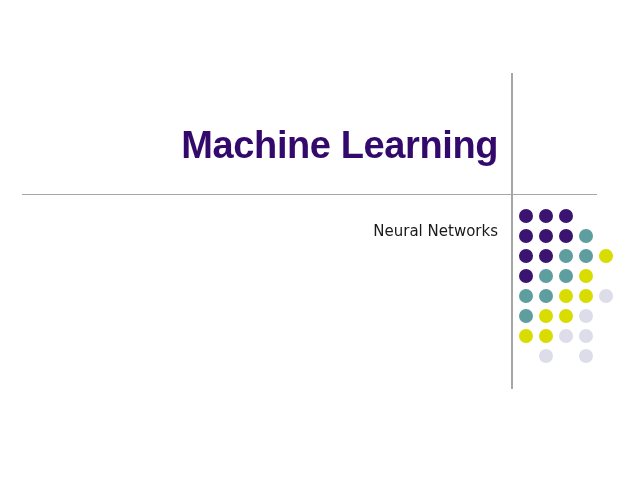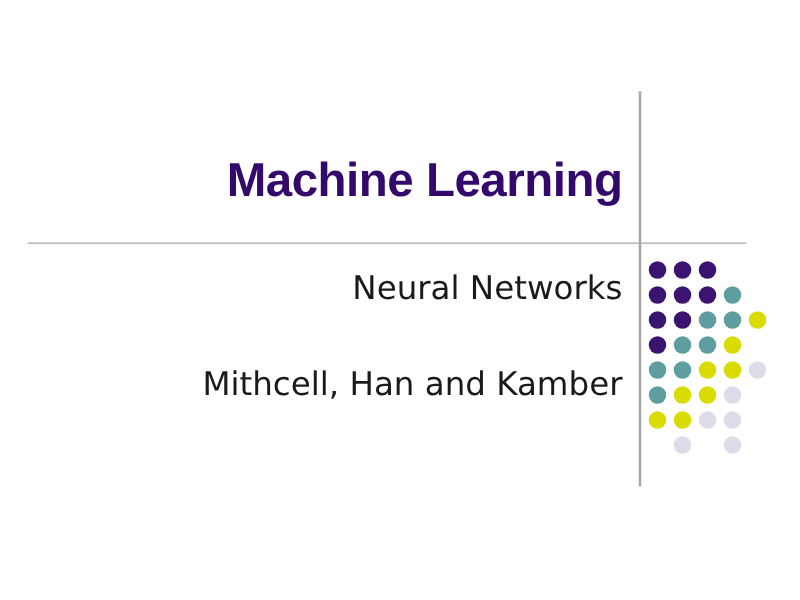--- a/index.html
+++ b/index.html
@@ -61,21 +61,21 @@
   .subtitle-block {
     position: absolute;
     left: 60px;
     top: 215px;
     width: 438px;
     text-align: right;
   }
   .subtitle-line {
     margin: 0;
     font-family: "DejaVu Sans", sans-serif;
-    font-size: 26px;
+    font-size: 15px;
     font-weight: normal;
     color: #1a1a1a;
     line-height: 32px;
     white-space: nowrap;
   }
   .subtitle-gap {
     height: 45px;
   }
 
   
@@ -101,21 +101,20 @@
   <div class="h-rule"></div>
   <div class="v-rule"></div>
 
   <div class="title-block">
     <h1 class="title">Machine Learning</h1>
   </div>
 
   <div class="subtitle-block">
     <p class="subtitle-line">Neural Networks</p>
     <div class="subtitle-gap"></div>
-    <p class="subtitle-line">Mithcell, Han and Kamber</p>
   </div>
 
   <div class="dot-grid" id="dot-grid">
       <div class="dot" style="left: 0px; top: 0px; width: 14px; height: 14px; background: rgb(59, 19, 112);"></div>
       <div class="dot" style="left: 20px; top: 0px; width: 14px; height: 14px; background: rgb(59, 19, 112);"></div>
       <div class="dot" style="left: 40px; top: 0px; width: 14px; height: 14px; background: rgb(59, 19, 112);"></div>
       <div class="dot" style="left: 0px; top: 20px; width: 14px; height: 14px; background: rgb(59, 19, 112);"></div>
       <div class="dot" style="left: 20px; top: 20px; width: 14px; height: 14px; background: rgb(59, 19, 112);"></div>
       <div class="dot" style="left: 40px; top: 20px; width: 14px; height: 14px; background: rgb(59, 19, 112);"></div>
       <div class="dot" style="left: 60px; top: 20px; width: 14px; height: 14px; background: rgb(94, 158, 158);"></div>

